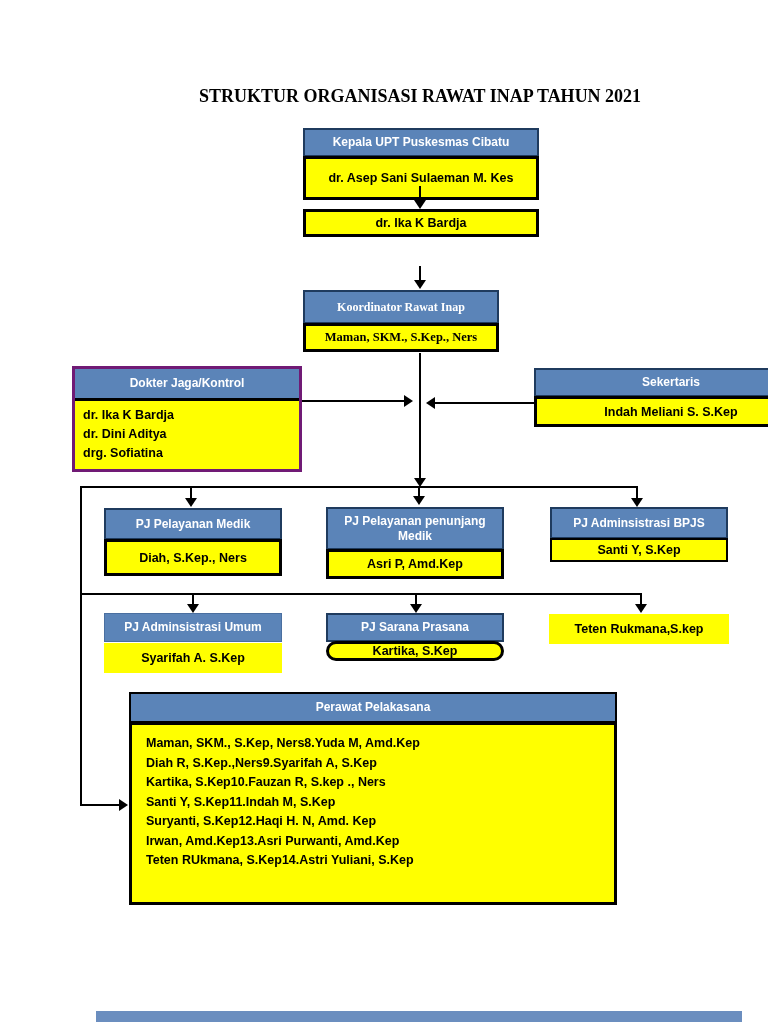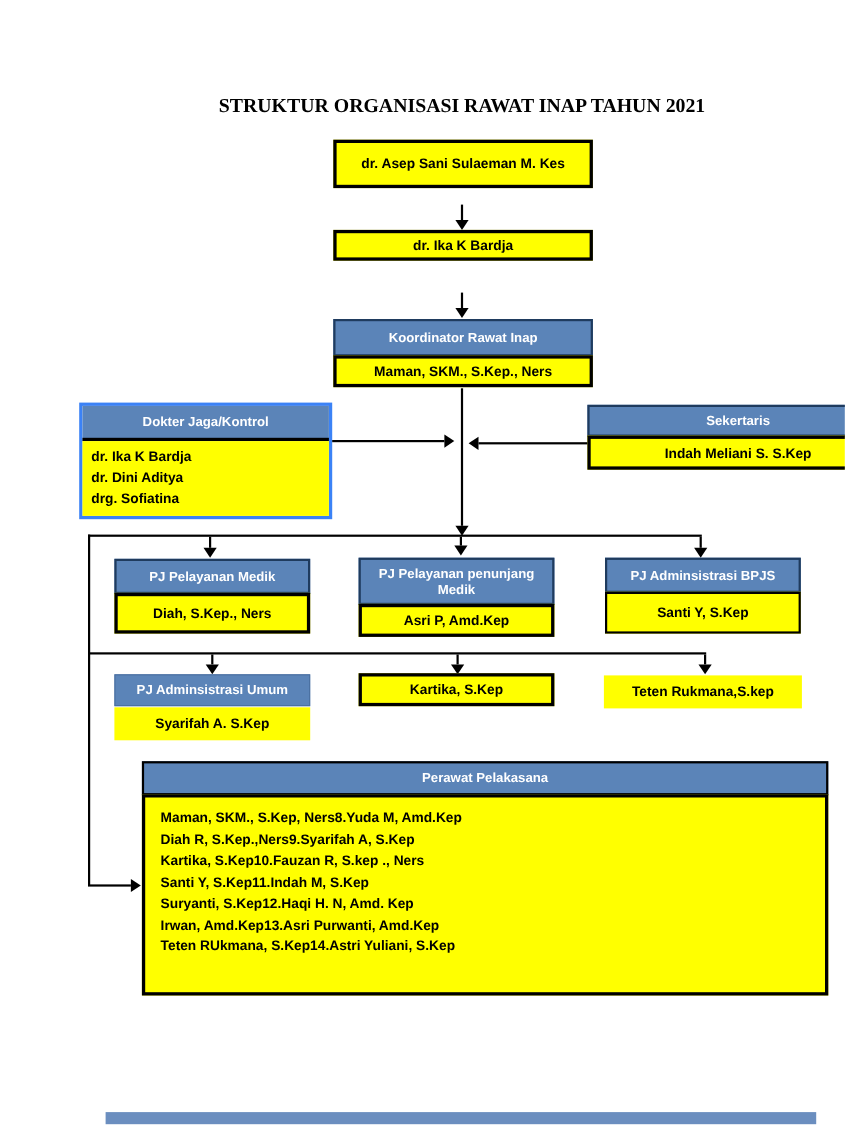--- a/index.html
+++ b/index.html
@@ -9,21 +9,21 @@
          font-family:"Liberation Serif",serif;font-weight:bold;font-size:18px;color:#000;}
   .orgbox{position:absolute;box-sizing:border-box;}
   .bhead{background:#5b84b8;color:#ffffff;font-weight:bold;font-size:12px;line-height:1.25;
          display:flex;align-items:center;justify-content:center;text-align:center;
          box-sizing:border-box;border:2px solid #1f3b5e;}
   .bbody{background:#ffff00;color:#000;font-weight:bold;font-size:12.5px;
          display:flex;align-items:center;justify-content:center;text-align:center;
          box-sizing:border-box;border:3px solid #000;margin-top:-1px;}
   .flat .bhead{border:1px solid #4a6fa0;}
   .flat .bbody{border:none;margin-top:1px;}
-  .outer-border{border:3px solid #3b82f6;}
+  .outer-border{border:3px solid #701a75;}
   .outer-border .bhead{border:none;border-bottom:3px solid #000;}
   .outer-border .bbody{border:none;margin-top:0;}
   .list-body{flex-direction:column;align-items:flex-start;justify-content:flex-start;
              text-align:left;padding:5px 8px;line-height:19px;}
   .perawat-body{padding:9px 14px;line-height:19.5px;}
   .hline,.vline{position:absolute;background:#000;}
   .hline{height:2px;}
   .vline{width:2px;}
   .ah{position:absolute;width:0;height:0;}
   .ah-down{border-left:6px solid transparent;border-right:6px solid transparent;border-top:9px solid #000;}
@@ -32,34 +32,35 @@
   .next-page-strip{position:absolute;left:60px;top:1011px;width:646px;height:11px;background:#6b8ebf;}
 </style>
 </head>
 <body>
 
 <div id="page">
 
   <div class="title">STRUKTUR ORGANISASI RAWAT INAP TAHUN 2021</div>
 
   <div class="orgbox" style="left:267px;top:128px;width:236px;">
+    <div class="bhead" style="height:29px;">Kepala UPT Puskesmas Cibatu</div>
     <div class="bbody" style="height:44px;">dr. Asep Sani Sulaeman M. Kes</div>
   </div>
 
   <div class="vline" style="left:383px;top:186px;height:14px;"></div>
   <div class="ah ah-down" style="left:378px;top:200px;"></div>
 
   <div class="orgbox" style="left:267px;top:210px;width:236px;">
     <div class="bbody" style="height:28px;">dr. Ika K Bardja</div>
   </div>
 
   <div class="vline" style="left:383px;top:266px;height:14px;"></div>
   <div class="ah ah-down" style="left:378px;top:280px;"></div>
 
-  <div class="orgbox" style="left:267px;top:290px;width:236px;">
+  <div class="orgbox" style="left:267px;top:290px;width:196px;font-family:Liberation Serif, serif;">
     <div class="bhead" style="height:34px;">Koordinator Rawat Inap</div>
     <div class="bbody" style="height:29px;">Maman, SKM., S.Kep., Ners</div>
   </div>
 
   <div class="vline" style="left:383px;top:353px;height:125px;"></div>
   <div class="ah ah-down" style="left:378px;top:478px;"></div>
 
   <div class="orgbox outer-border" style="left:36px;top:366px;width:230px;">
     <div class="bhead" style="height:32px;">Dokter Jaga/Kontrol</div>
     <div class="bbody list-body" style="height:68px;">
@@ -93,48 +94,49 @@
     <div class="bbody" style="height:37px;">Diah, S.Kep., Ners</div>
   </div>
 
   <div class="orgbox" style="left:290px;top:507px;width:178px;">
     <div class="bhead" style="height:43px;padding:0 14px;">PJ Pelayanan penunjang Medik</div>
     <div class="bbody" style="height:30px;">Asri P, Amd.Kep</div>
   </div>
 
   <div class="orgbox" style="left:514px;top:507px;width:178px;border-radius:22px;">
     <div class="bhead" style="height:32px;">PJ Adminsistrasi BPJS</div>
-    <div class="bbody" style="height:38px;border-width:2px;">Santi Y, S.Kep</div>
+    <div class="bbody" style="height:24px;border-width:2px;">Santi Y, S.Kep</div>
   </div>
 
   <div class="hline" style="left:44px;top:593px;width:562px;"></div>
   <div class="vline" style="left:156px;top:595px;height:9px;"></div>
   <div class="ah ah-down" style="left:151px;top:604px;"></div>
   <div class="vline" style="left:379px;top:595px;height:9px;"></div>
   <div class="ah ah-down" style="left:374px;top:604px;"></div>
   <div class="vline" style="left:604px;top:595px;height:9px;"></div>
   <div class="ah ah-down" style="left:599px;top:604px;"></div>
 
   <div class="orgbox flat" style="left:68px;top:613px;width:178px;">
     <div class="bhead" style="height:29px;">PJ Adminsistrasi Umum</div>
     <div class="bbody" style="height:30px;">Syarifah A. S.Kep</div>
   </div>
 
   <div class="orgbox" style="left:290px;top:613px;width:178px;">
-    <div class="bbody" style="height:30px;">Kartika, S.Kep</div>
+    <div class="bhead" style="height:29px;">PJ Sarana Prasana</div>
+    <div class="bbody" style="height:20px;border-radius:12px;">Kartika, S.Kep</div>
   </div>
 
   <div class="orgbox flat" style="left:513px;top:613px;width:180px;">
     <div class="bbody" style="height:30px;">Teten Rukmana,S.kep</div>
   </div>
 
   <div class="hline" style="left:44px;top:804px;width:39px;"></div>
   <div class="ah ah-right" style="left:83px;top:799px;"></div>
 
-  <div class="orgbox" style="left:93px;top:692px;width:624px;">
+  <div class="orgbox" style="left:93px;top:692px;width:488px;">
     <div class="bhead" style="height:31px;border-color:#000;">Perawat Pelakasana</div>
     <div class="bbody list-body perawat-body" style="height:183px;">
       <div>Maman, SKM., S.Kep, Ners8.Yuda M, Amd.Kep</div>
       <div>Diah R, S.Kep.,Ners9.Syarifah A, S.Kep</div>
       <div>Kartika, S.Kep10.Fauzan R, S.kep ., Ners</div>
       <div>Santi Y, S.Kep11.Indah M, S.Kep</div>
       <div>Suryanti, S.Kep12.Haqi H. N, Amd. Kep</div>
       <div>Irwan, Amd.Kep13.Asri Purwanti, Amd.Kep</div>
       <div>Teten RUkmana, S.Kep14.Astri Yuliani, S.Kep</div>
     </div>

